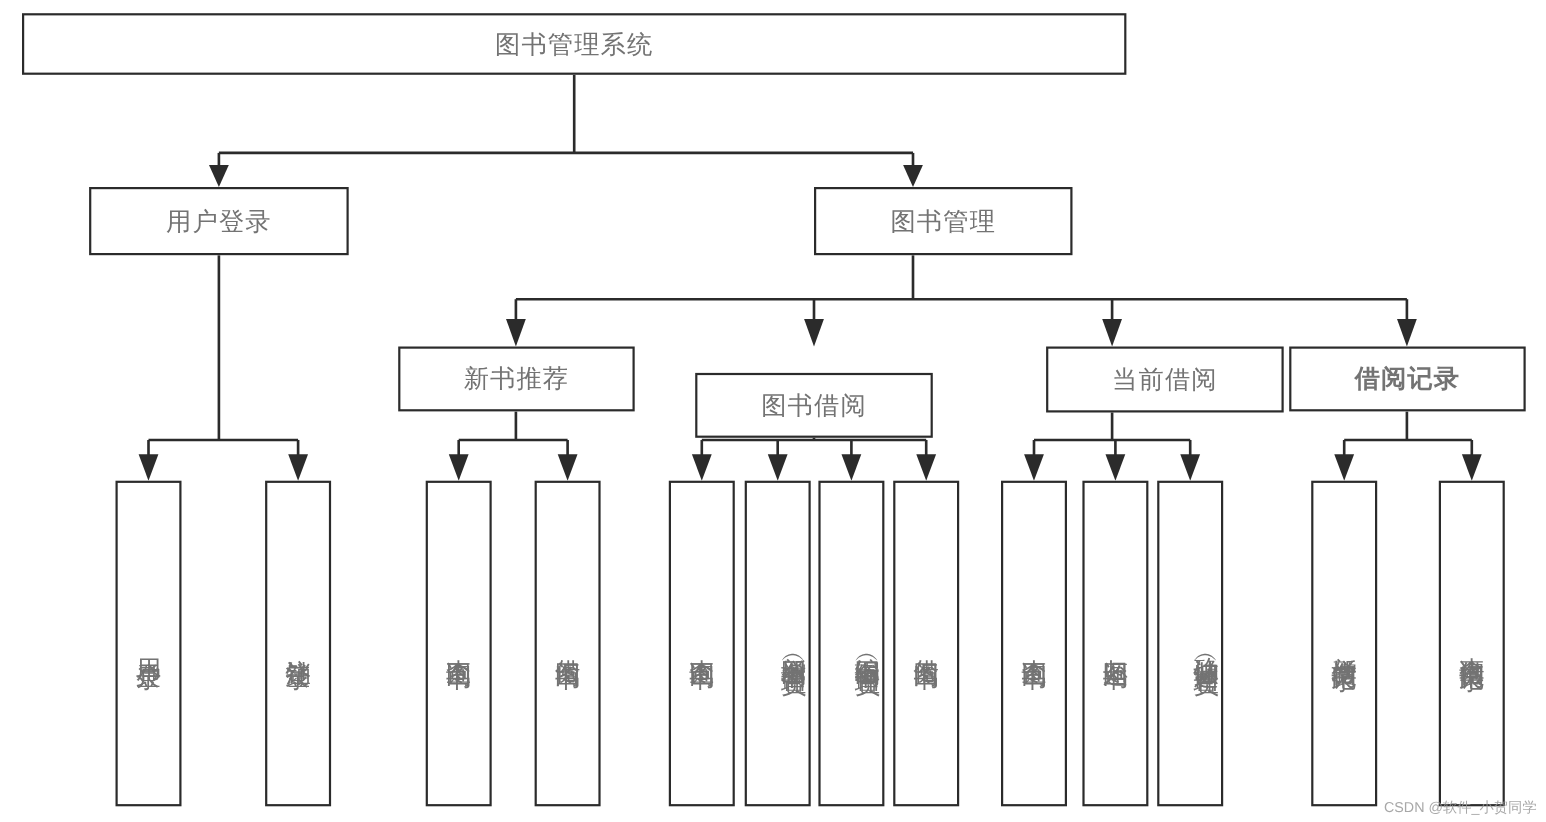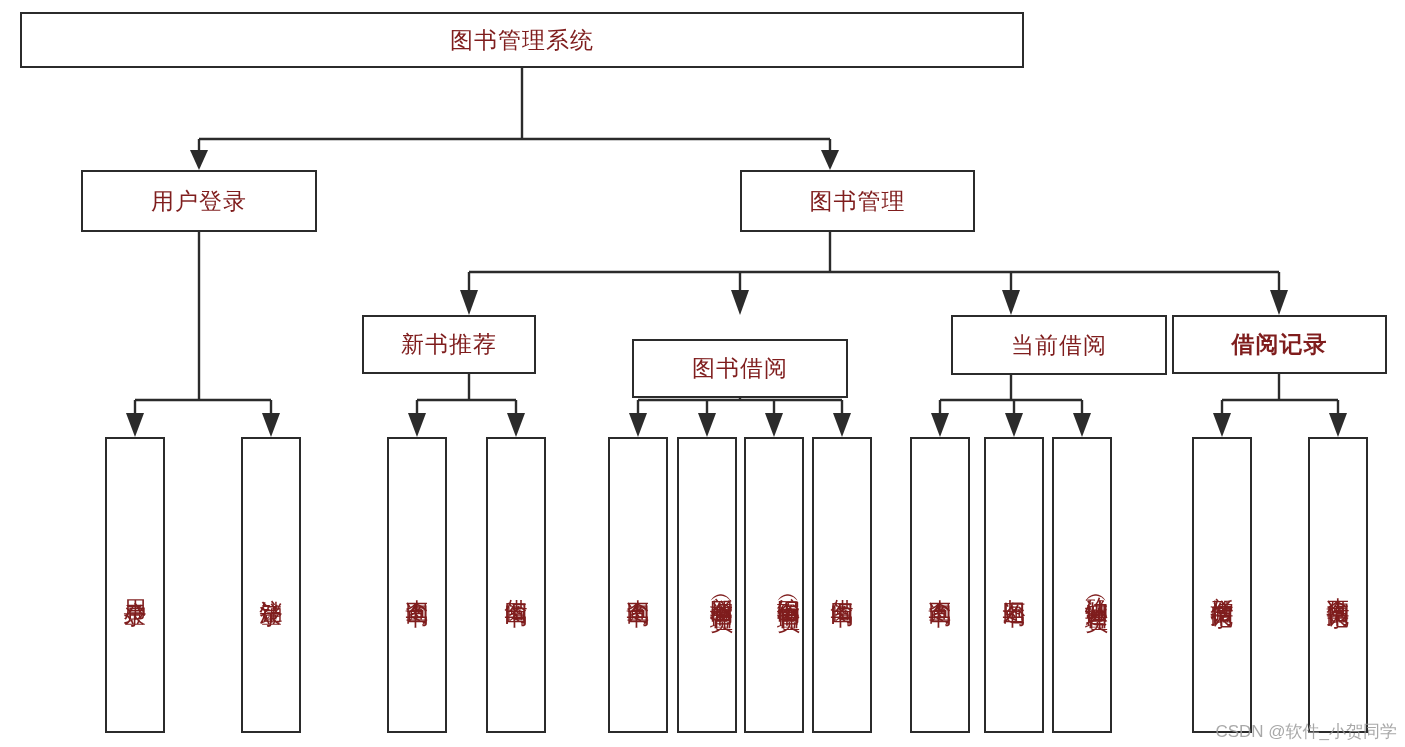--- a/index.html
+++ b/index.html
@@ -18,21 +18,21 @@
     overflow: hidden;
   }
   .node {
     position: absolute;
     box-sizing: border-box;
     border: 2px solid #2b2b2b;
     background: #ffffff;
     display: flex;
     align-items: center;
     justify-content: center;
-    color: #7f1d1d;
+    color: #737373;
   }
   .node-h {
     font-size: 23px;
     letter-spacing: 1px;
   }
   .node-v {
     writing-mode: vertical-rl;
     text-orientation: upright;
     font-size: 23px;
     line-height: 1.18;
@@ -59,21 +59,21 @@
     stroke-width: 2.4;
     fill: none;
   }
   svg#wires polygon {
     fill: #2b2b2b;
   }
   .watermark {
     position: absolute;
     right: 8px;
     bottom: 4px;
-    font-size: 17px;
+    font-size: 13px;
     color: #9a9a9a;
     opacity: 0.85;
     white-space: nowrap;
   }
 </style>
 </head>
 <body>
 
 <div id="canvas">
 
@@ -143,21 +143,21 @@
     <span>图书管理系统</span>
   </div>
 
   <div class="node node-h" style="left:81px; top:170px; width:236px; height:62px;">
     <span>用户登录</span>
   </div>
   <div class="node node-h" style="left:712px; top:170px; width:235px; height:62px;margin-left:28px;">
     <span>图书管理</span>
   </div>
 
-  <div class="node node-h" style="left:362px; top:315px; width:174px; height:59px;">
+  <div class="node node-h" style="left:362px; top:315px; width:215px; height:59px;">
     <span>新书推荐</span>
   </div>
   <div class="node node-h" style="left:632px; top:315px; width:216px; height:59px;margin-top:24px;">
     <span>图书借阅</span>
   </div>
   <div class="node node-h" style="left:903px; top:315px; width:216px; height:60px;margin-left:48px;">
     <span>当前借阅</span>
   </div>
   <div class="node node-h" style="left:1172px; top:315px; width:215px; height:59px;font-weight:bold;">
     <span>借阅记录</span>

